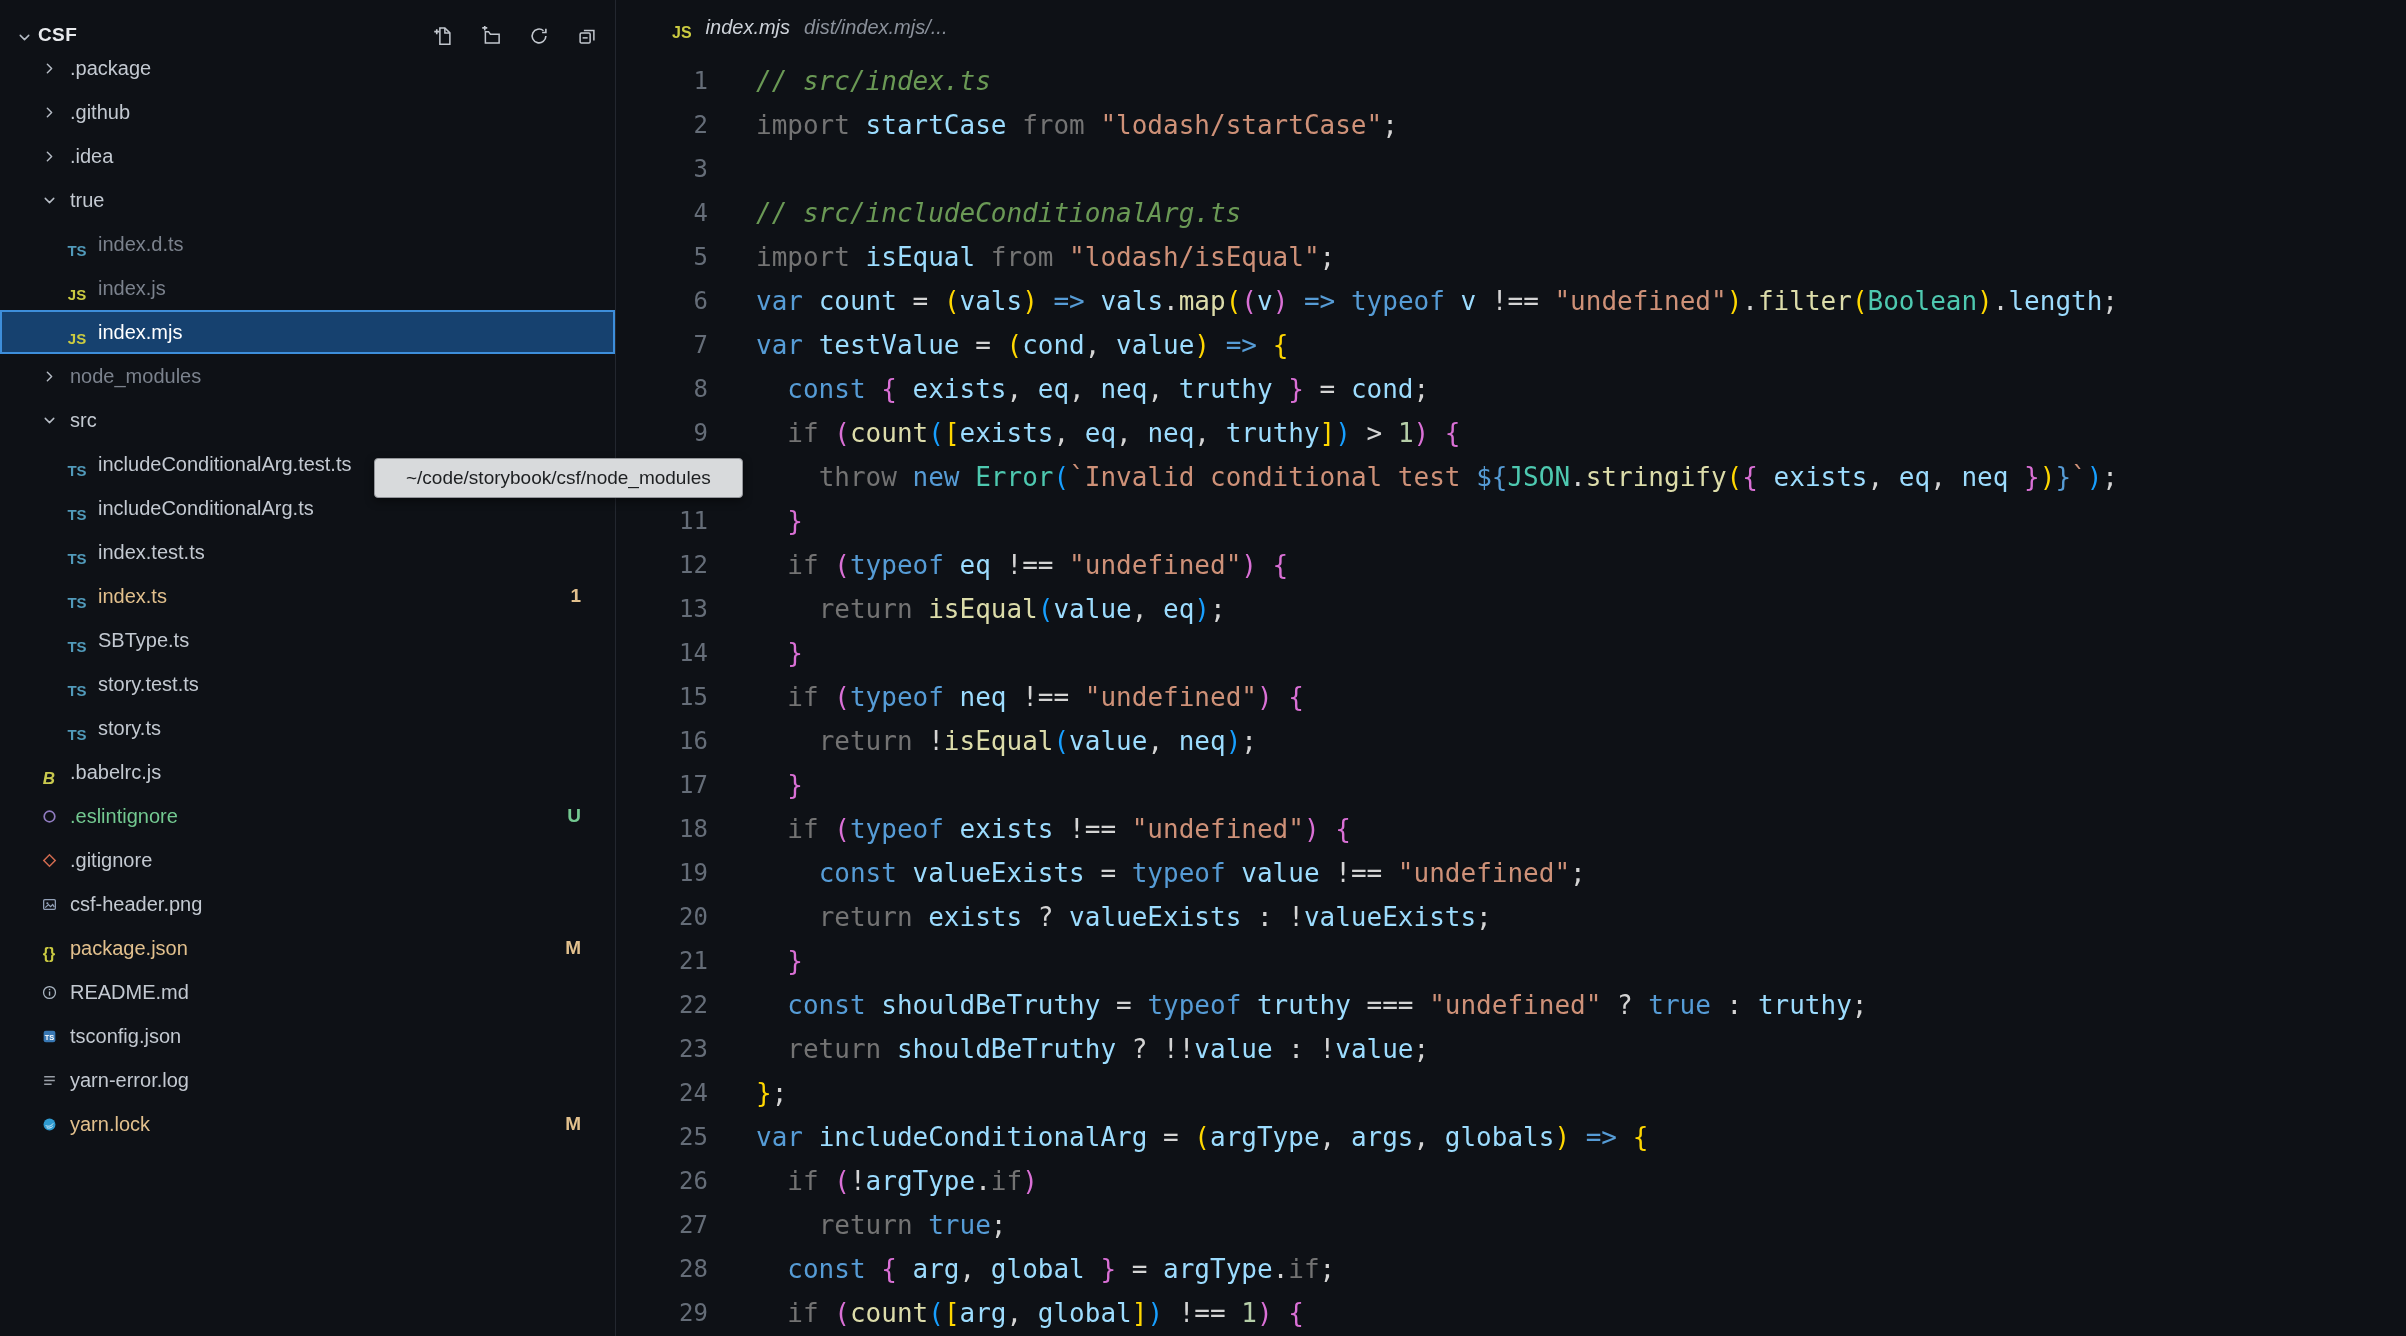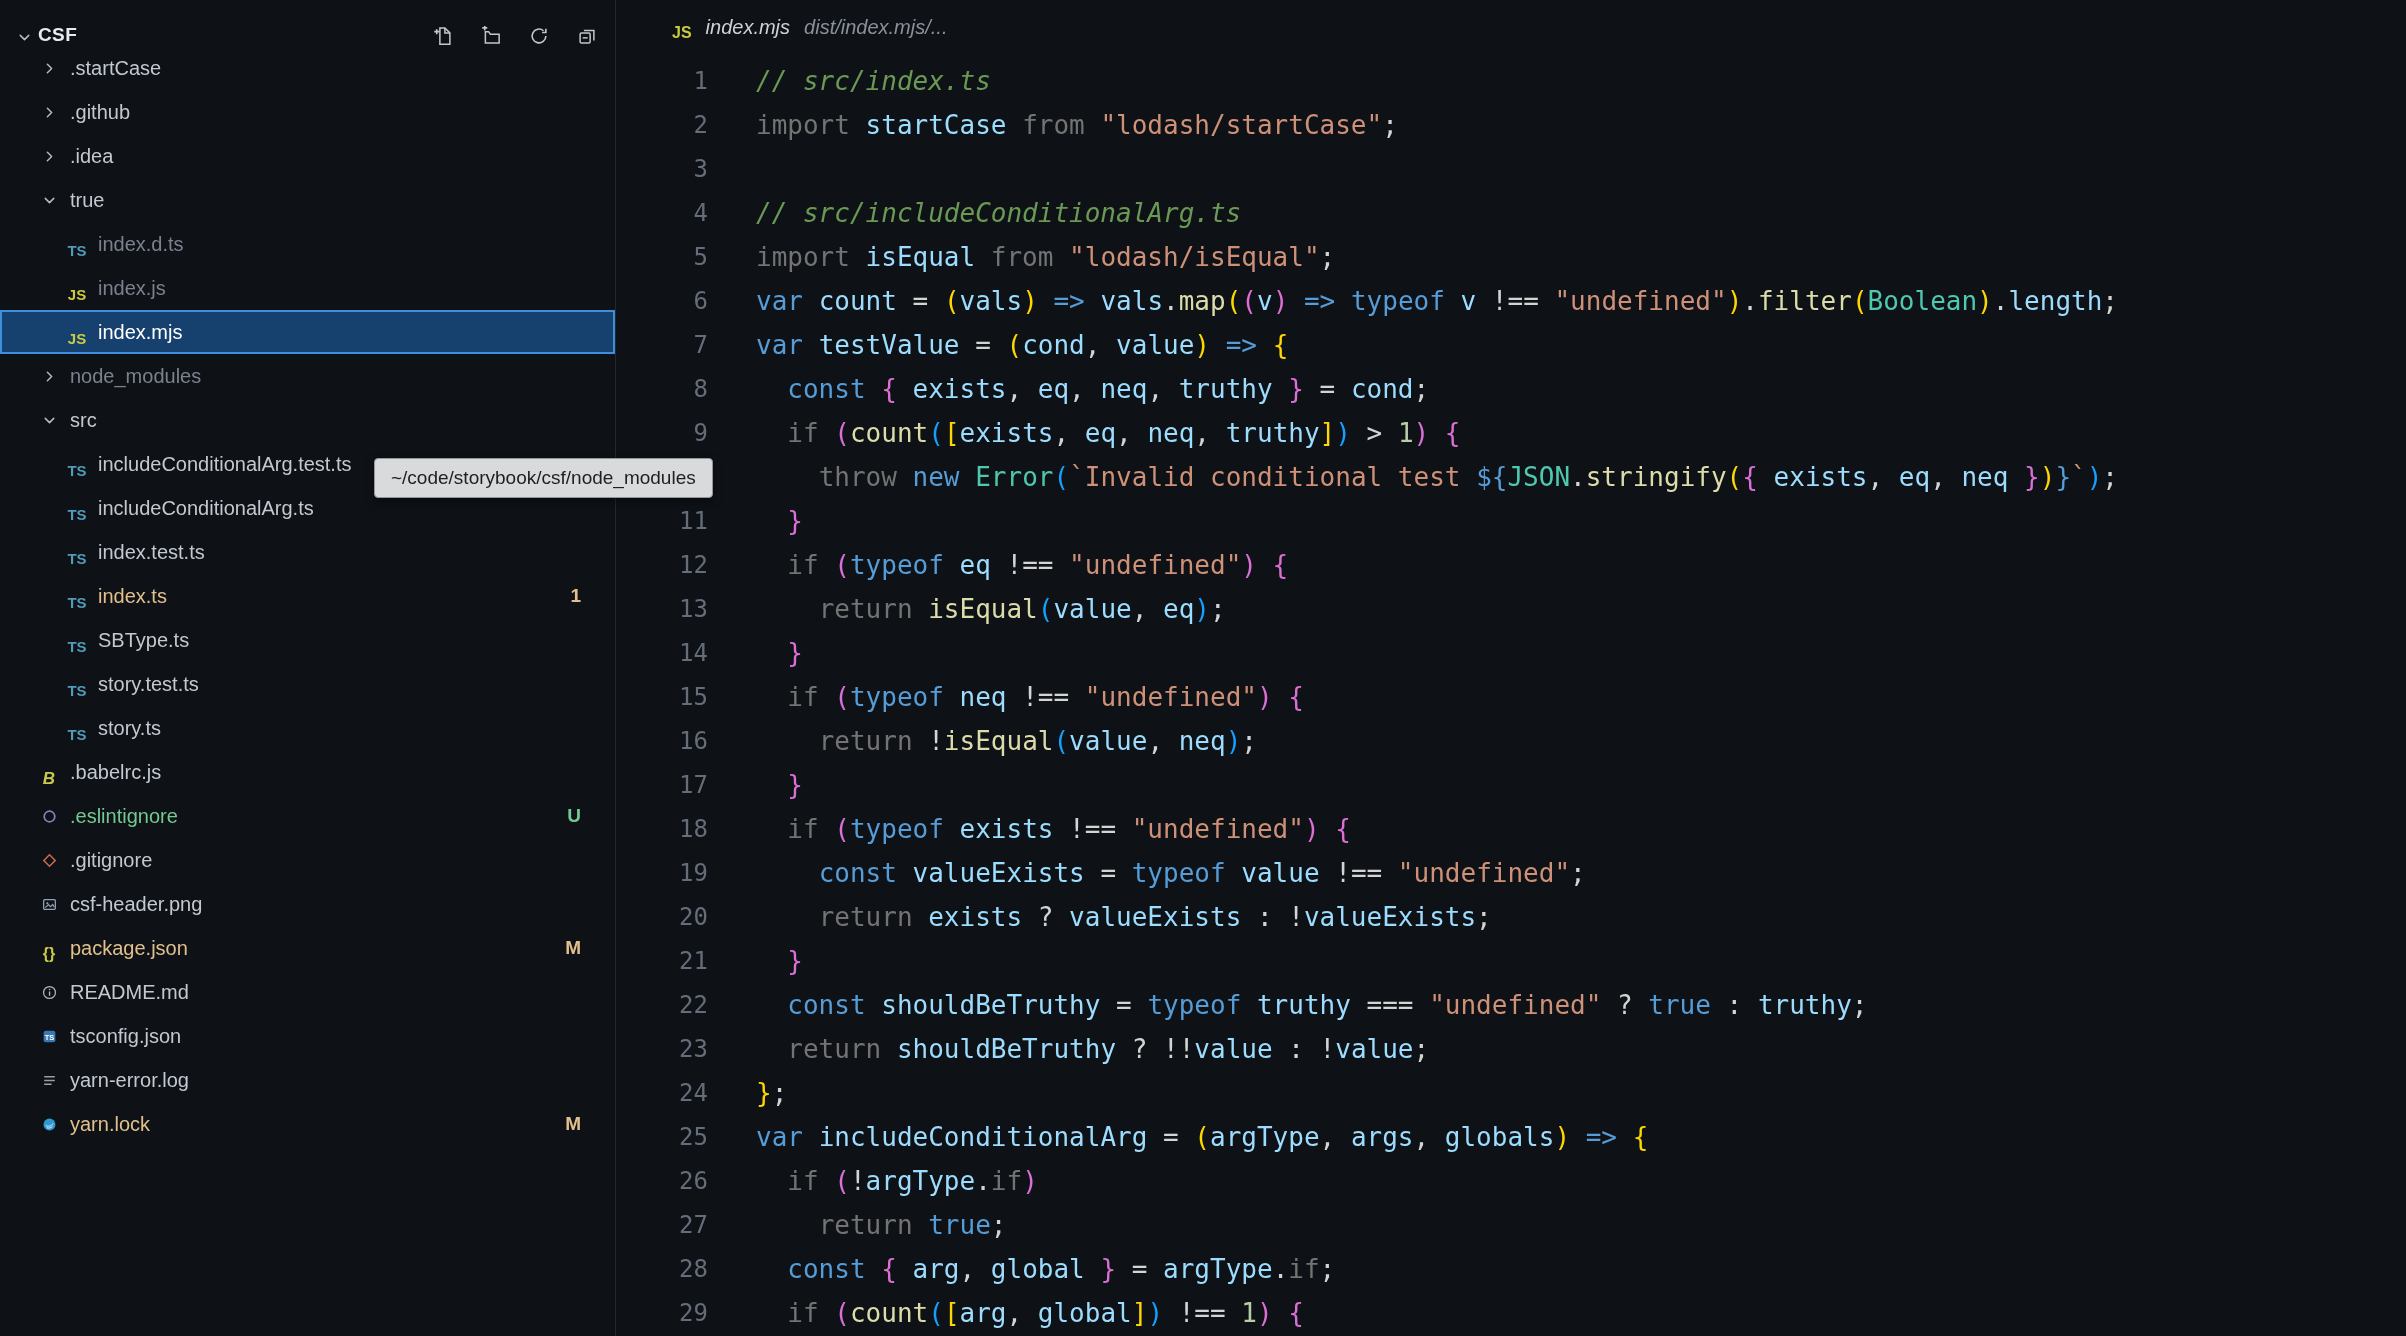--- a/index.html
+++ b/index.html
@@ -25,21 +25,21 @@
   .row .name { margin-left:8px; white-space:nowrap; }
   .row.selected { background:#16416f; box-shadow:inset 0 0 0 2px #3d8edb; }
   .row.selected .name { color:#ffffff; }
   .row .badge { position:absolute; right:34px; font-size:19px; font-weight:bold; }
   .state-modified { color:#E2C08D; }
   .state-untracked { color:#73C991; }
   .state-ignored { color:#7b828d; }
   .licon { font-family:"Liberation Sans",sans-serif; font-weight:700; font-size:15px; line-height:1;margin-top:12px; }
 
   
-  .tooltip { position:absolute; left:374px; top:458px; height:40px; padding:0 16px; background:#d8dadc; color:#1d1f21;
+  .tooltip { position:absolute; left:374px; top:458px; height:40px; padding:0 31px; background:#d8dadc; color:#1d1f21;
     border:1px solid #93959a; border-radius:4px; font-size:19px; display:flex; align-items:center; z-index:20;
     box-shadow:0 3px 10px rgba(0,0,0,.45); white-space:nowrap; }
 
   
   .editor { flex:1; position:relative; background:#0e1116; overflow:hidden; }
   .topbar { height:54px; display:flex; align-items:center; padding-left:56px; gap:14px; }
   .topbar .fname { font-style:italic; color:#cdd2d9; font-size:20px; }
   .topbar .fpath { font-style:italic; color:#8b919b; font-size:20px; }
   .code { padding-top:5px; }
   .cl { display:flex; height:44px; line-height:44px; font-family:"DejaVu Sans Mono", monospace; font-size:26px; white-space:pre; }
@@ -107,21 +107,21 @@
 
     <div class="tree" id="tree">
         <div class="row lvl0">
           <span class="slot">
             <span class="ic" style="display:flex">
               <svg width="17" height="17" viewBox="0 0 16 16" fill="none">
                 <path d="M6 4l4 4-4 4" stroke="#b6bcc5" stroke-width="1.4" stroke-linecap="round" stroke-linejoin="round"></path>
               </svg>
             </span>
           </span>
-          <span class="name">.startCase</span>
+          <span class="name">.package</span>
         </div>
         <div class="row lvl0">
           <span class="slot">
             <span class="ic" style="display:flex">
               <svg width="17" height="17" viewBox="0 0 16 16" fill="none">
                 <path d="M6 4l4 4-4 4" stroke="#b6bcc5" stroke-width="1.4" stroke-linecap="round" stroke-linejoin="round"></path>
               </svg>
             </span>
           </span>
           <span class="name">.github</span>

